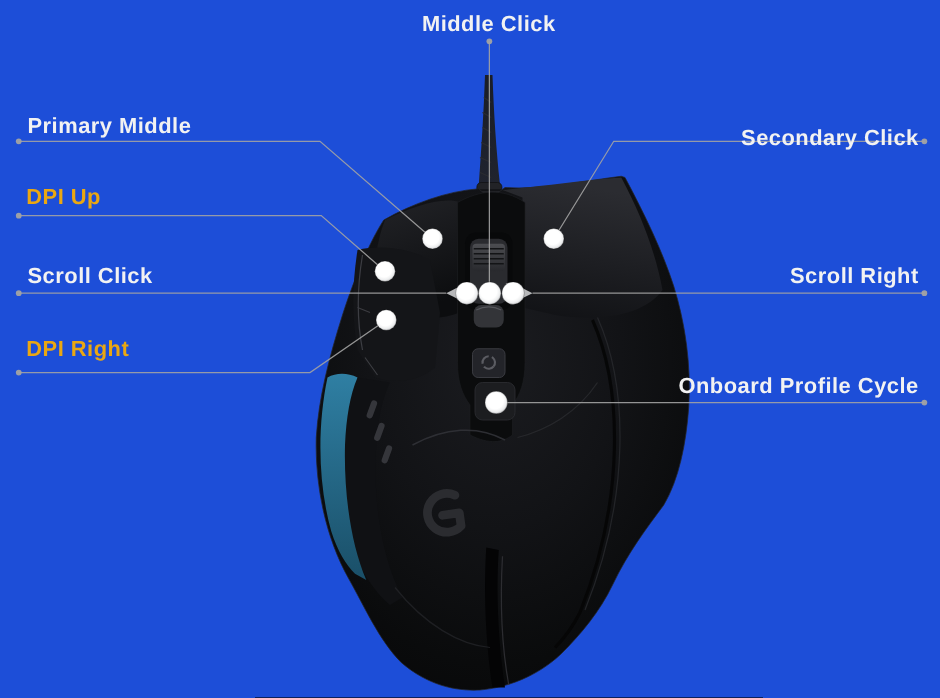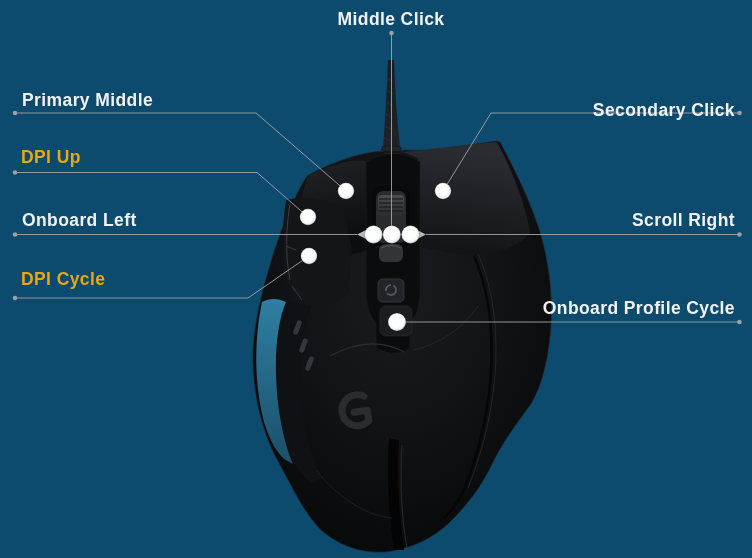--- a/index.html
+++ b/index.html
@@ -2,21 +2,21 @@
 <html style="--label-default: #F2F2F2; --dpi-accent: #EAA712; --callout-line: #A3A3A3; --marker-fill: #FFFFFF; --mouse-accent-blue: #2B7494; --background: #000000;"><head>
 <meta charset="utf-8">
 <style>
   html, body {
     margin: 0; padding: 0;
     background: #000;
   }
   .stage {
     position: relative;
     width: 752px; height: 558px;
-    background: #0c4a6e;
+    background: #1d4ed8;
     overflow: hidden;
     font-family: "Liberation Sans", sans-serif;
   }
   .stage svg.scene {
     position: absolute; inset: 0;
     width: 752px; height: 558px;
     display: block;
   }
   .label {
     position: absolute;
@@ -208,19 +208,19 @@
       <circle class="marker" cx="391.8" cy="234.5" r="9"></circle>
       <circle class="marker" cx="410.5" cy="234.5" r="9"></circle>
       <circle class="marker" cx="309" cy="256" r="8.2"></circle>
       <circle class="marker" cx="397" cy="322" r="9"></circle>
     </g>
   </svg>
 
   <div class="label" id="lbl-middle-click">Middle Click</div>
   <div class="label" id="lbl-primary-click">Primary Middle</div>
   <div class="label accent" id="lbl-dpi-up">DPI Up</div>
-  <div class="label" id="lbl-scroll-left">Onboard Left</div>
-  <div class="label accent" id="lbl-dpi-down">DPI Cycle</div>
+  <div class="label" id="lbl-scroll-left">Scroll Click</div>
+  <div class="label accent" id="lbl-dpi-down">DPI Right</div>
   <div class="label right" id="lbl-secondary-click">Secondary Click</div>
   <div class="label right" id="lbl-onboard-profile-cycle">Onboard Profile Cycle</div>
   <div class="label right" id="lbl-scroll-right">Scroll Right</div>
 
 </div>
 
 </body></html>

